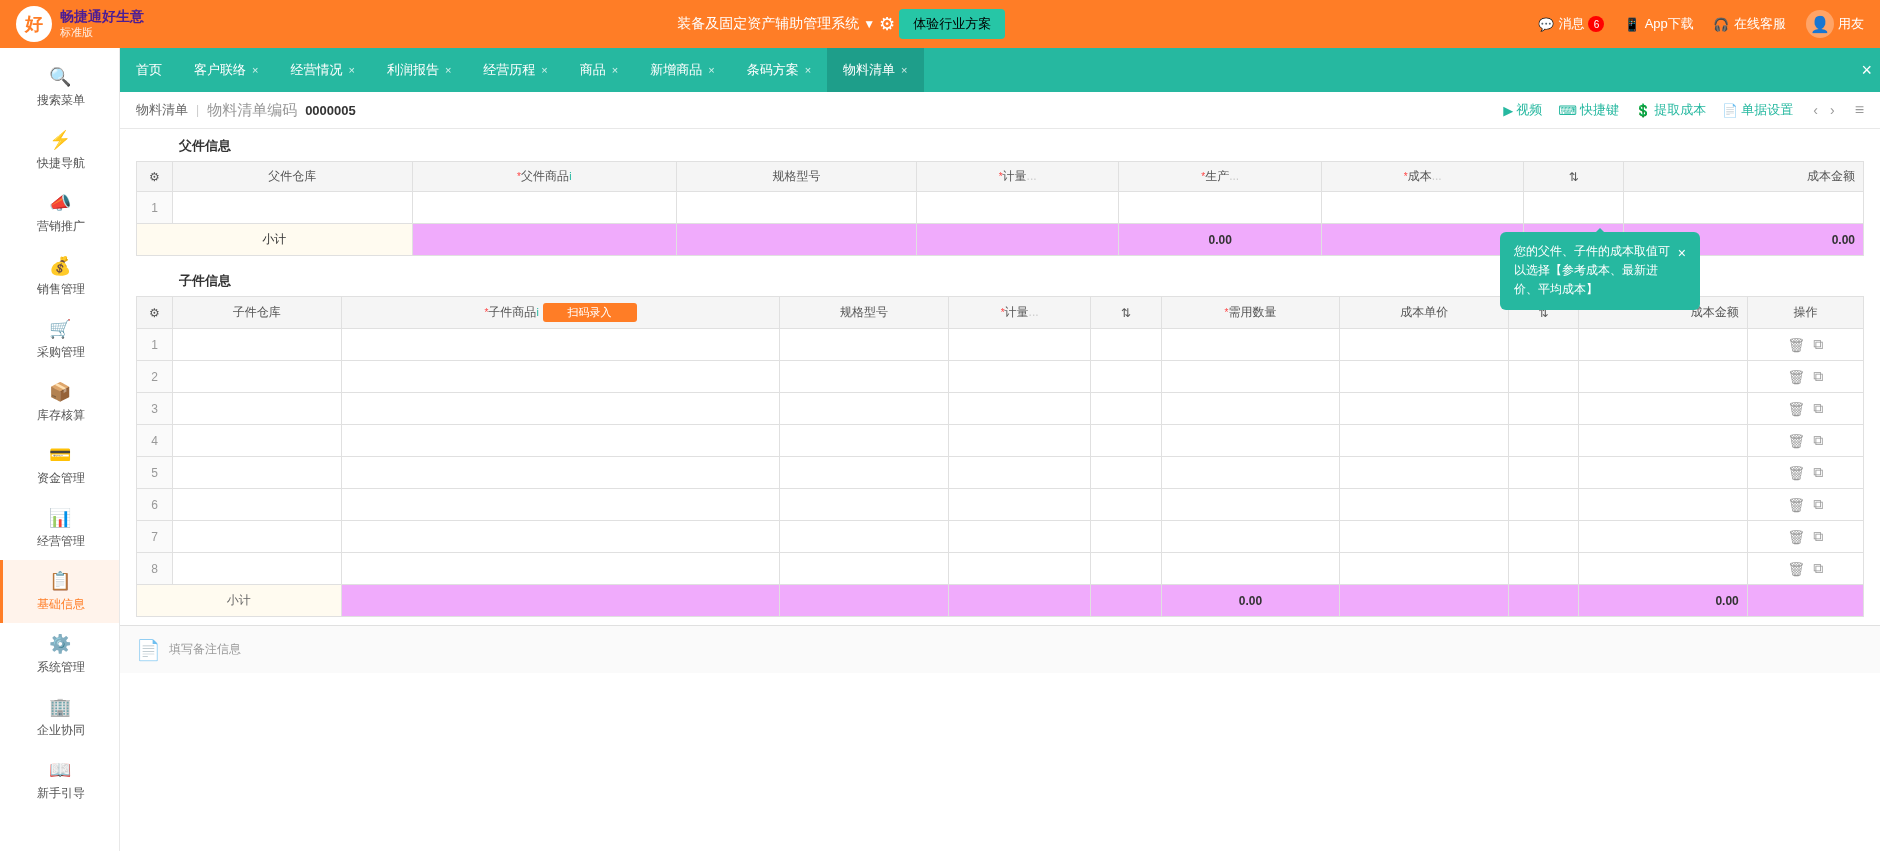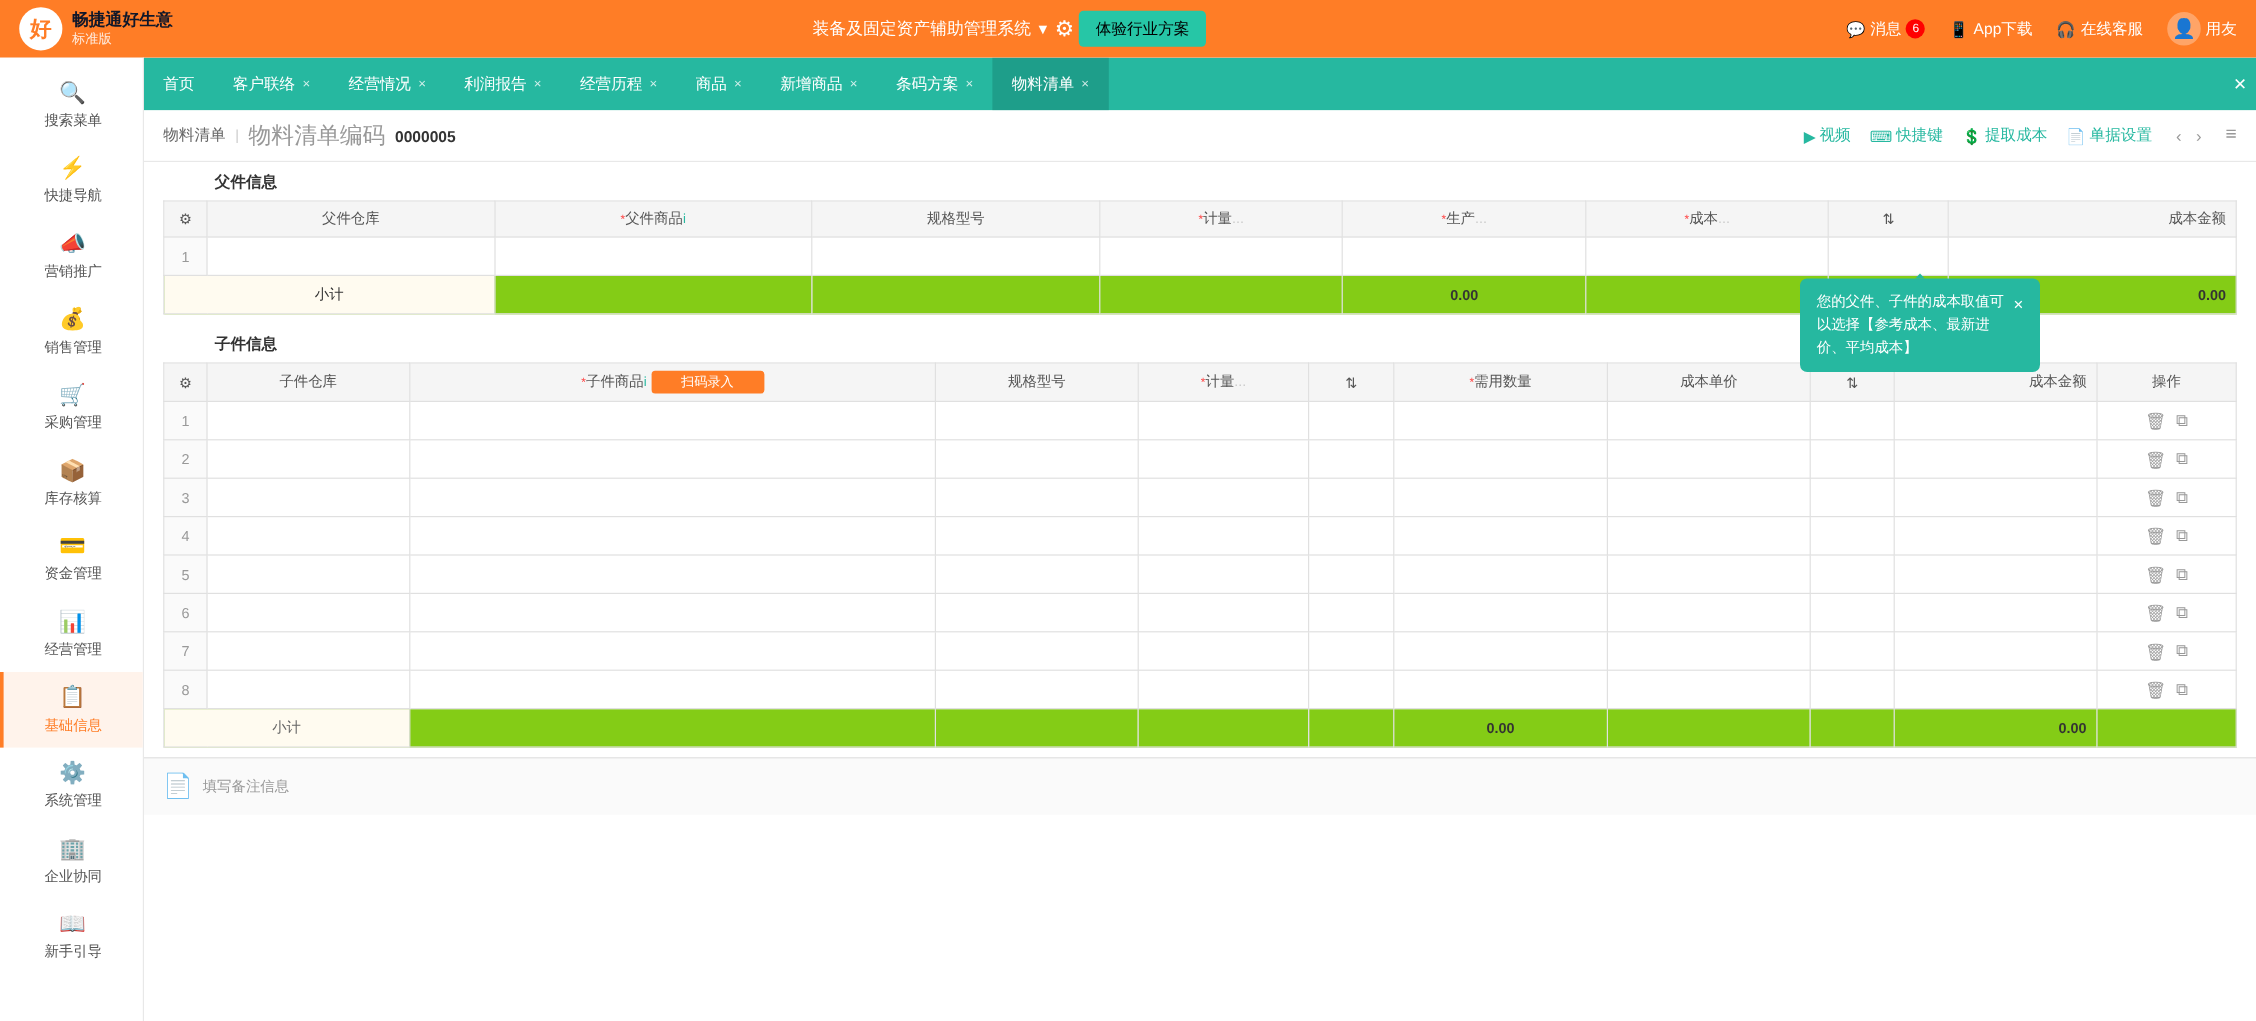--- a/index.html
+++ b/index.html
@@ -21,21 +21,21 @@
       gap: 8px;
     }
     .brand-logo {
       width: 36px; height: 36px;
       background: white;
       border-radius: 50%;
       display: flex; align-items: center; justify-content: center;
       font-size: 18px; color: #ff7d26; font-weight: bold;
     }
     .brand-name {
-      color: #0f172a;
+      color: #4c1d95;
       font-size: 14px;
       font-weight: bold;
       line-height: 1.2;
     }
     .brand-sub { font-size: 11px; color: rgba(255,255,255,0.85); }
     .header-center {
       display: flex;
       align-items: center;
       gap: 4px;
     }
@@ -215,21 +215,21 @@
       color: #999;
       padding: 6px;
       background: #fafafa;
       width: 36px;
     }
     .data-table .settings-col {
       width: 36px;
       text-align: center;
     }
     .data-table .subtotal-row {
-      background: #84cc16;
+      background: #f0abfc;
       margin-top: 27px;
     }
     .data-table .subtotal-row td {
       padding: 6px 8px;
       color: #333;
       font-size: 12px;
     }
     .subtotal-label { color: #666; }
     .subtotal-val { text-align: right; font-weight: bold; color: #333; }
 
@@ -430,21 +430,21 @@
       <div style="margin-left:auto; display:flex; align-items:center; padding-right:8px;">
         <span style="color:white; font-size:18px; cursor:pointer;">×</span>
       </div>
     </div>
 
     <div class="page-content relative">
 
       <div class="page-header">
         <span class="breadcrumb-item">物料清单</span>
         <span class="breadcrumb-sep">|</span>
-        <span style="font-size:19px;color:#999;">物料清单编码</span>
+        <span style="font-size:15px;color:#999;">物料清单编码</span>
         <span class="page-code">0000005</span>
         <div class="page-actions">
           <span class="page-action-item">
             <span>▶</span>
             <span>视频</span>
           </span>
           <span class="page-action-item">
             <span>⌨</span>
             <span>快捷键</span>
           </span>

